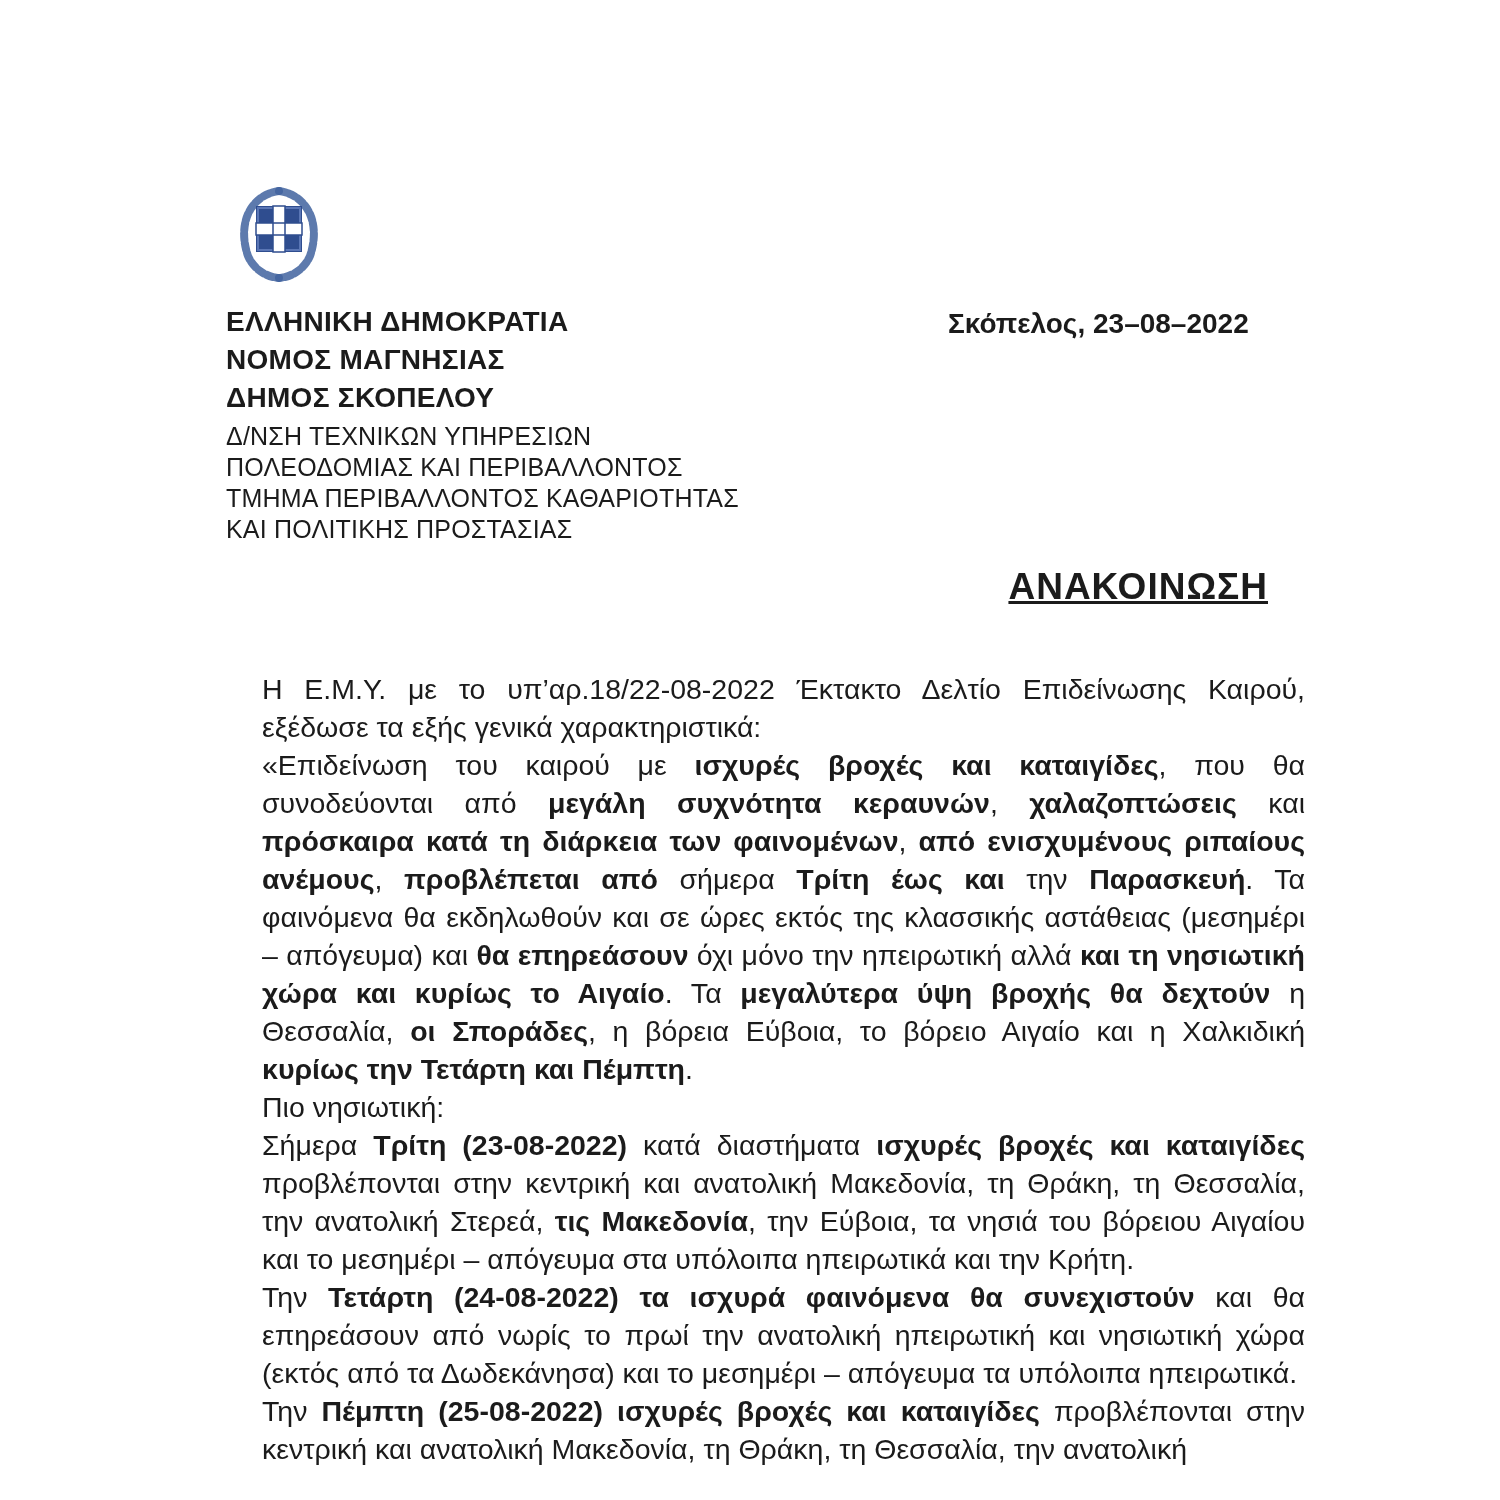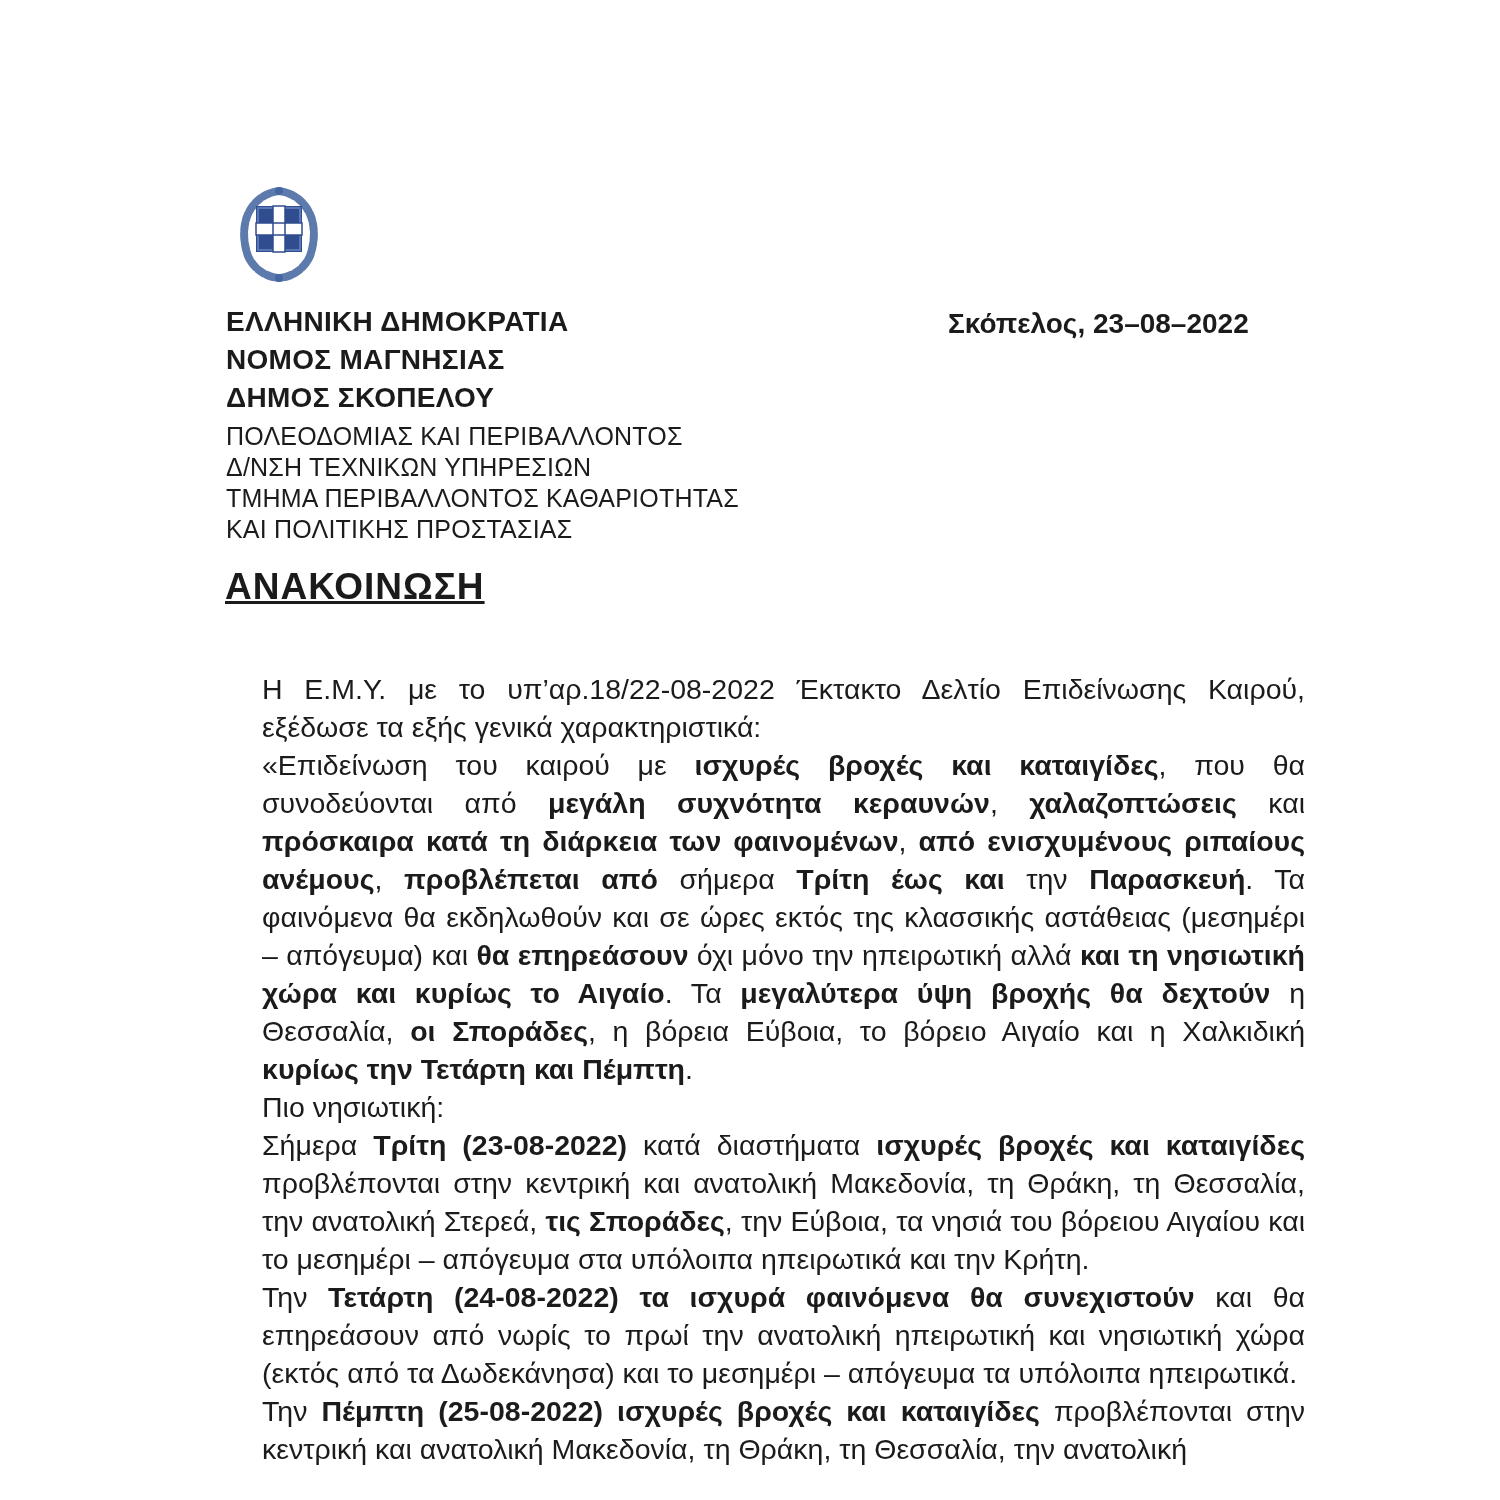--- a/index.html
+++ b/index.html
@@ -46,21 +46,21 @@
     top: 308px;
     font-weight: bold;
     font-size: 28px;
     white-space: nowrap;
   }
   .title {
     position: absolute;
     left: 225px;
     top: 566px;
     width: 1043px;
-    text-align: left;
+    text-align: right;
     font-size: 37px;
     font-weight: bold;
     text-decoration: underline;
     letter-spacing: 1px;
   }
   .body-text {
     position: absolute;
     left: 225px;
     top: 670px;
     width: 1043px;
@@ -91,33 +91,33 @@
       <rect x="45" y="20" width="12" height="46" fill="none" stroke="#2f4d8f" stroke-width="1.5"></rect>
       <rect x="28" y="37" width="46" height="12" fill="none" stroke="#2f4d8f" stroke-width="1.5"></rect>
     </svg>
   </div>
 
   <div class="header-left">
     <div class="hl-bold">ΕΛΛΗΝΙΚΗ ΔΗΜΟΚΡΑΤΙΑ</div>
     <div class="hl-bold">ΝΟΜΟΣ ΜΑΓΝΗΣΙΑΣ</div>
     <div class="hl-bold">ΔΗΜΟΣ ΣΚΟΠΕΛΟΥ</div>
     <div class="hl-reg-block">
+      <div class="hl-reg">Δ/ΝΣΗ ΤΕΧΝΙΚΩΝ ΥΠΗΡΕΣΙΩΝ</div>
       <div class="hl-reg">ΠΟΛΕΟΔΟΜΙΑΣ ΚΑΙ ΠΕΡΙΒΑΛΛΟΝΤΟΣ</div>
-      <div class="hl-reg">Δ/ΝΣΗ ΤΕΧΝΙΚΩΝ ΥΠΗΡΕΣΙΩΝ</div>
       <div class="hl-reg">ΤΜΗΜΑ ΠΕΡΙΒΑΛΛΟΝΤΟΣ ΚΑΘΑΡΙΟΤΗΤΑΣ</div>
       <div class="hl-reg">ΚΑΙ ΠΟΛΙΤΙΚΗΣ ΠΡΟΣΤΑΣΙΑΣ</div>
     </div>
   </div>
 
   <div class="header-date">Σκόπελος, 23–08–2022</div>
 
   <div class="title">ΑΝΑΚΟΙΝΩΣΗ</div>
 
   <div class="body-text">
     <p>Η Ε.Μ.Υ. με το υπ’αρ.18/22-08-2022 Έκτακτο Δελτίο Επιδείνωσης Καιρού, εξέδωσε τα εξής γενικά χαρακτηριστικά:</p>
     <p>«Επιδείνωση του καιρού με <b>ισχυρές βροχές και καταιγίδες</b>, που θα συνοδεύονται από <b>μεγάλη συχνότητα κεραυνών</b>, <b>χαλαζοπτώσεις</b> και <b>πρόσκαιρα κατά τη διάρκεια των φαινομένων</b>, <b>από ενισχυμένους ριπαίους ανέμους</b>, <b>προβλέπεται από</b> σήμερα <b>Τρίτη έως και</b> την <b>Παρασκευή</b>. Τα φαινόμενα θα εκδηλωθούν και σε ώρες εκτός της κλασσικής αστάθειας (μεσημέρι – απόγευμα) και <b>θα επηρεάσουν</b> όχι μόνο την ηπειρωτική αλλά <b>και τη νησιωτική χώρα και κυρίως το Αιγαίο</b>. Τα <b>μεγαλύτερα ύψη βροχής θα δεχτούν</b> η Θεσσαλία, <b>οι Σποράδες</b>, η βόρεια Εύβοια, το βόρειο Αιγαίο και η Χαλκιδική <b>κυρίως την Τετάρτη και Πέμπτη</b>.</p>
     <p>Πιο νησιωτική:</p>
-    <p>Σήμερα <b>Τρίτη (23-08-2022)</b> κατά διαστήματα <b>ισχυρές βροχές και καταιγίδες</b> προβλέπονται στην κεντρική και ανατολική Μακεδονία, τη Θράκη, τη Θεσσαλία, την ανατολική Στερεά, <b>τις Σποράδες</b>, την Εύβοια, τα νησιά του βόρειου Αιγαίου και το μεσημέρι – απόγευμα στα υπόλοιπα ηπειρωτικά και την Κρήτη.</p>
+    <p>Σήμερα <b>Τρίτη (23-08-2022)</b> κατά διαστήματα <b>ισχυρές βροχές και καταιγίδες</b> προβλέπονται στην κεντρική και ανατολική Μακεδονία, τη Θράκη, τη Θεσσαλία, την ανατολική Στερεά, <b>τις Μακεδονία</b>, την Εύβοια, τα νησιά του βόρειου Αιγαίου και το μεσημέρι – απόγευμα στα υπόλοιπα ηπειρωτικά και την Κρήτη.</p>
     <p>Την <b>Τετάρτη (24-08-2022) τα ισχυρά φαινόμενα θα συνεχιστούν</b> και θα επηρεάσουν από νωρίς το πρωί την ανατολική ηπειρωτική και νησιωτική χώρα (εκτός από τα Δωδεκάνησα) και το μεσημέρι – απόγευμα τα υπόλοιπα ηπειρωτικά.</p>
     <p>Την <b>Πέμπτη (25-08-2022) ισχυρές βροχές και καταιγίδες</b> προβλέπονται στην κεντρική και ανατολική Μακεδονία, τη Θράκη, τη Θεσσαλία, την ανατολική</p>
   </div>
 
 </div>
 
 </body></html>

